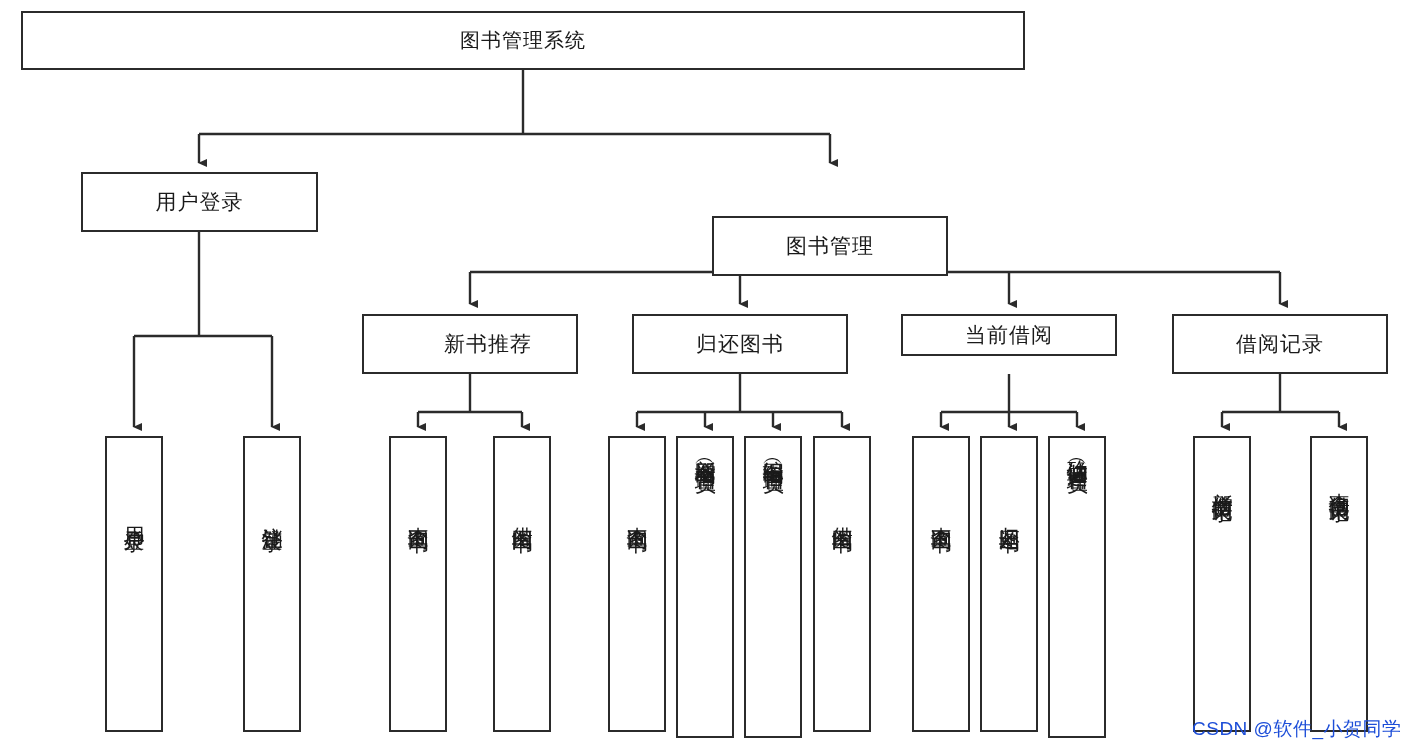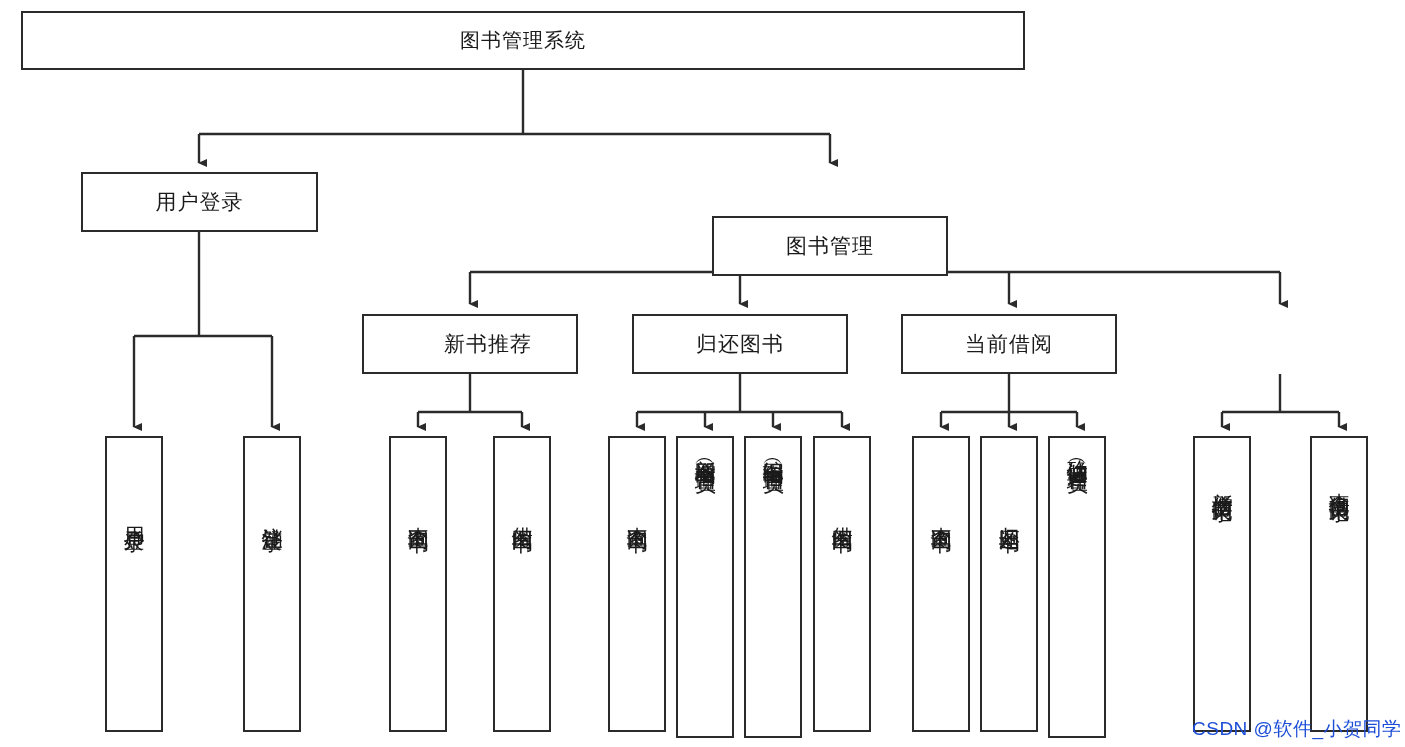--- a/index.html
+++ b/index.html
@@ -115,22 +115,25 @@
   <div class="node h" style="left:712px;top:172px;width:236px;height:60px;margin-top:44px;">
     <span>图书管理</span>
   </div>
 
   <div class="node h" style="left:362px;top:314px;width:216px;height:60px;padding-left:36px;">
     <span>新书推荐</span>
   </div>
   <div class="node h" style="left:632px;top:314px;width:216px;height:60px;">
     <span>归还图书</span>
   </div>
-  <div class="node h" style="left:901px;top:314px;width:216px;height:60px;">
+  <div class="node h" style="left:901px;top:314px;width:216px;height:42px;">
     <span>当前借阅</span>
+  </div>
+  <div class="node h" style="left:1172px;top:314px;width:216px;height:60px;">
+    <span>借阅记录</span>
   </div>
 
   <div class="node v" style="left:105px;top:436px;width:58px;height:296px;padding-top:72px;">
     <span class="vtext">用户登录</span>
   </div>
   <div class="node v" style="left:243px;top:436px;width:58px;height:296px;padding-top:72px;">
     <span class="vtext">注销登录</span>
   </div>
 
   <div class="node v" style="left:389px;top:436px;width:58px;height:296px;padding-top:72px;">

